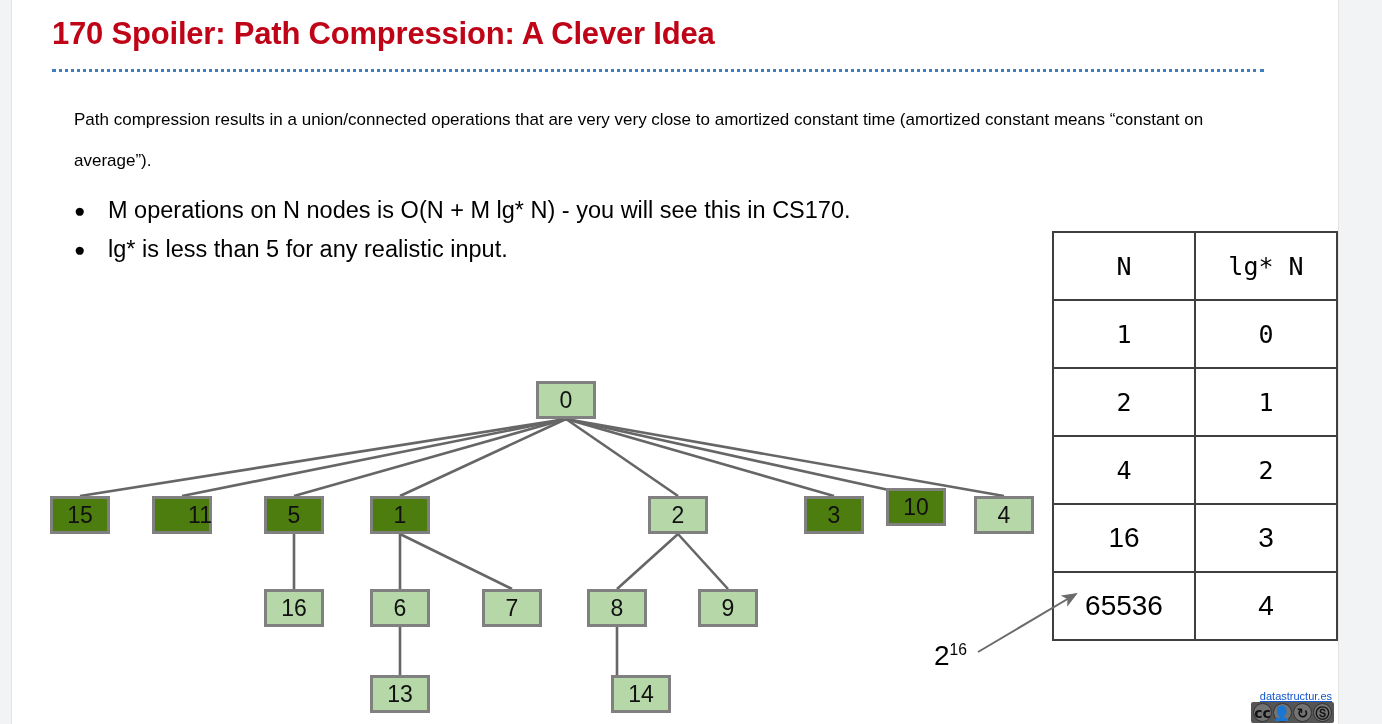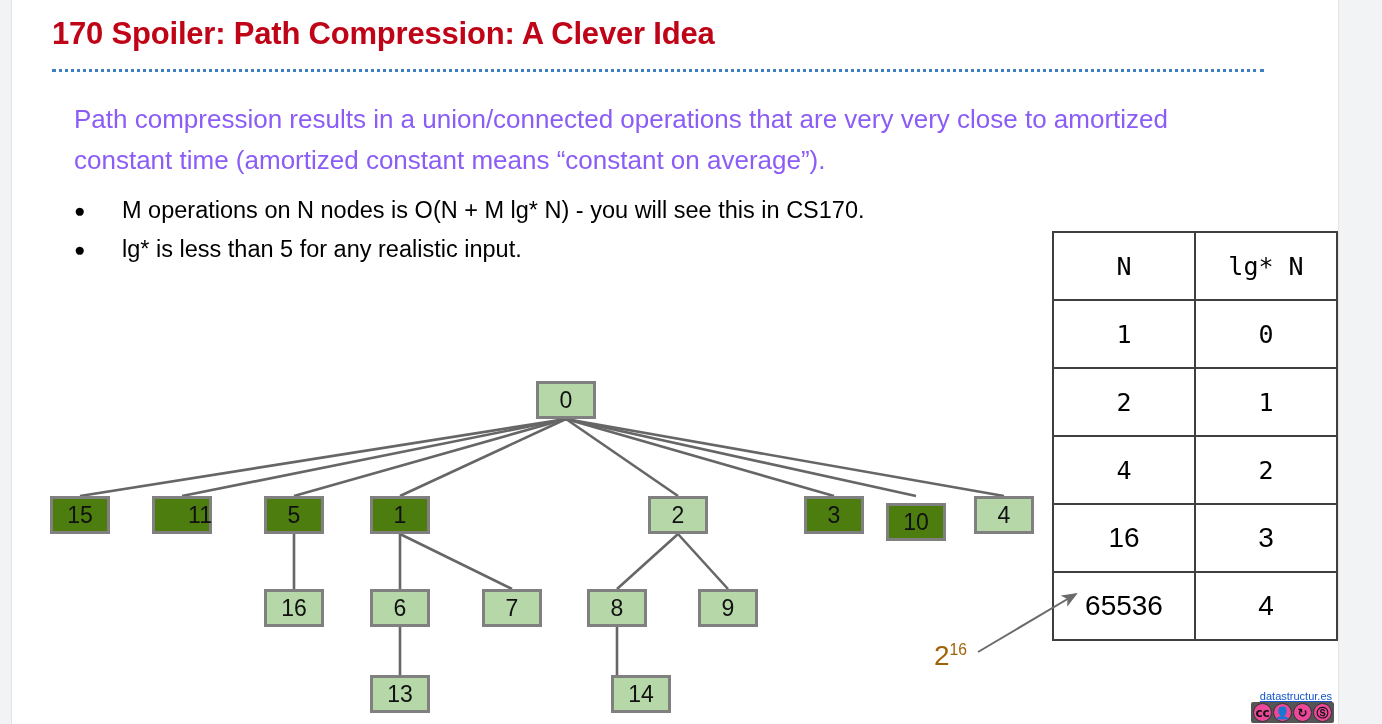--- a/index.html
+++ b/index.html
@@ -47,22 +47,22 @@
     width: 1212px;
     height: 0;
     border-top: 3px dotted #3d7fc1;
   }
   
   #body-paragraph {
     position: absolute;
     left: 62px;
     top: 99px;
     width: 1180px;
-    font-size: 26px;
-    color: #8b5cf6;
+    font-size: 17px;
+    color: #000000;
     line-height: 41px;
   }
   #bullet-list {
     position: absolute;
     left: 62px;
     top: 191px;
     width: 1000px;
     font-size: 23.5px;
     color: #000;
     line-height: 39px;
@@ -71,21 +71,21 @@
     display: flex;
     align-items: flex-start;
   }
   .bullet-dot {
     width: 34px;
     flex: 0 0 34px;
     text-align: left;
     font-size: 19px;
     line-height: 39px;
   }
-  .bullet-text { flex: 1 1 auto; margin-left: 14px; }
+  .bullet-text { flex: 1 1 auto; }
   
   #tree-diagram {
     position: absolute;
     left: 0px;
     top: 300px;
     width: 1030px;
     height: 424px;
   }
   #tree-edges {
     position: absolute;
@@ -138,21 +138,21 @@
   #lgstar-table td sup {
     font-size: 0.56em;
     vertical-align: super;
   }
   
   #pow-label {
     position: absolute;
     left: 922px;
     top: 640px;
     font-size: 28px;
-    color: #a16207;
+    color: #000000;
     z-index: 6;
   }
   #pow-label sup {
     font-size: 0.56em;
     vertical-align: super;
   }
   #pow-arrow {
     position: absolute;
     left: 960px;
     top: 560px;
@@ -183,26 +183,26 @@
     gap: 1px;
     background: #555;
     padding: 1px 2px;
     border-radius: 2px;
     z-index: 7;
   }
   .cc-badge {
     width: 17px;
     height: 17px;
     border-radius: 50%;
-    background: #ec4899;
+    background: #737373;
     border: 1px solid #333;
     display: flex;
     align-items: center;
     justify-content: center;
-    font-size: 12px;
+    font-size: 14px;
     font-weight: bold;
     color: #111;
     font-family: "DejaVu Sans", sans-serif;
     line-height: 1;
   }
 </style>
 </head>
 <body>
 
 <div id="slide-canvas">
@@ -242,21 +242,21 @@
           <line x1="388" y1="327" x2="388" y2="375" stroke="#666666" stroke-width="2.6"></line>
           <line x1="605" y1="327" x2="605" y2="375" stroke="#666666" stroke-width="2.6"></line>
         </svg>
       <div class="tree-node green" style="left:524px;top:81px;">0</div>
       <div class="tree-node blue" style="left:38px;top:196px;">15</div>
       <div class="tree-node blue" style="left:140px;top:196px;padding-left:36px;">11</div>
       <div class="tree-node blue" style="left:252px;top:196px;">5</div>
       <div class="tree-node blue" style="left:358px;top:196px;">1</div>
       <div class="tree-node green" style="left:636px;top:196px;">2</div>
       <div class="tree-node blue" style="left:792px;top:196px;">3</div>
-      <div class="tree-node blue" style="left:874px;top:203px;">10</div>
+      <div class="tree-node blue" style="left:874px;top:188px;">10</div>
       <div class="tree-node green" style="left:962px;top:196px;">4</div>
       <div class="tree-node green" style="left:252px;top:289px;">16</div>
       <div class="tree-node green" style="left:358px;top:289px;">6</div>
       <div class="tree-node green" style="left:470px;top:289px;">7</div>
       <div class="tree-node green" style="left:575px;top:289px;">8</div>
       <div class="tree-node green" style="left:686px;top:289px;">9</div>
       <div class="tree-node green" style="left:358px;top:375px;">13</div>
       <div class="tree-node green" style="left:575px;top:375px;margin-left:24px;">14</div>
     </div>
 

